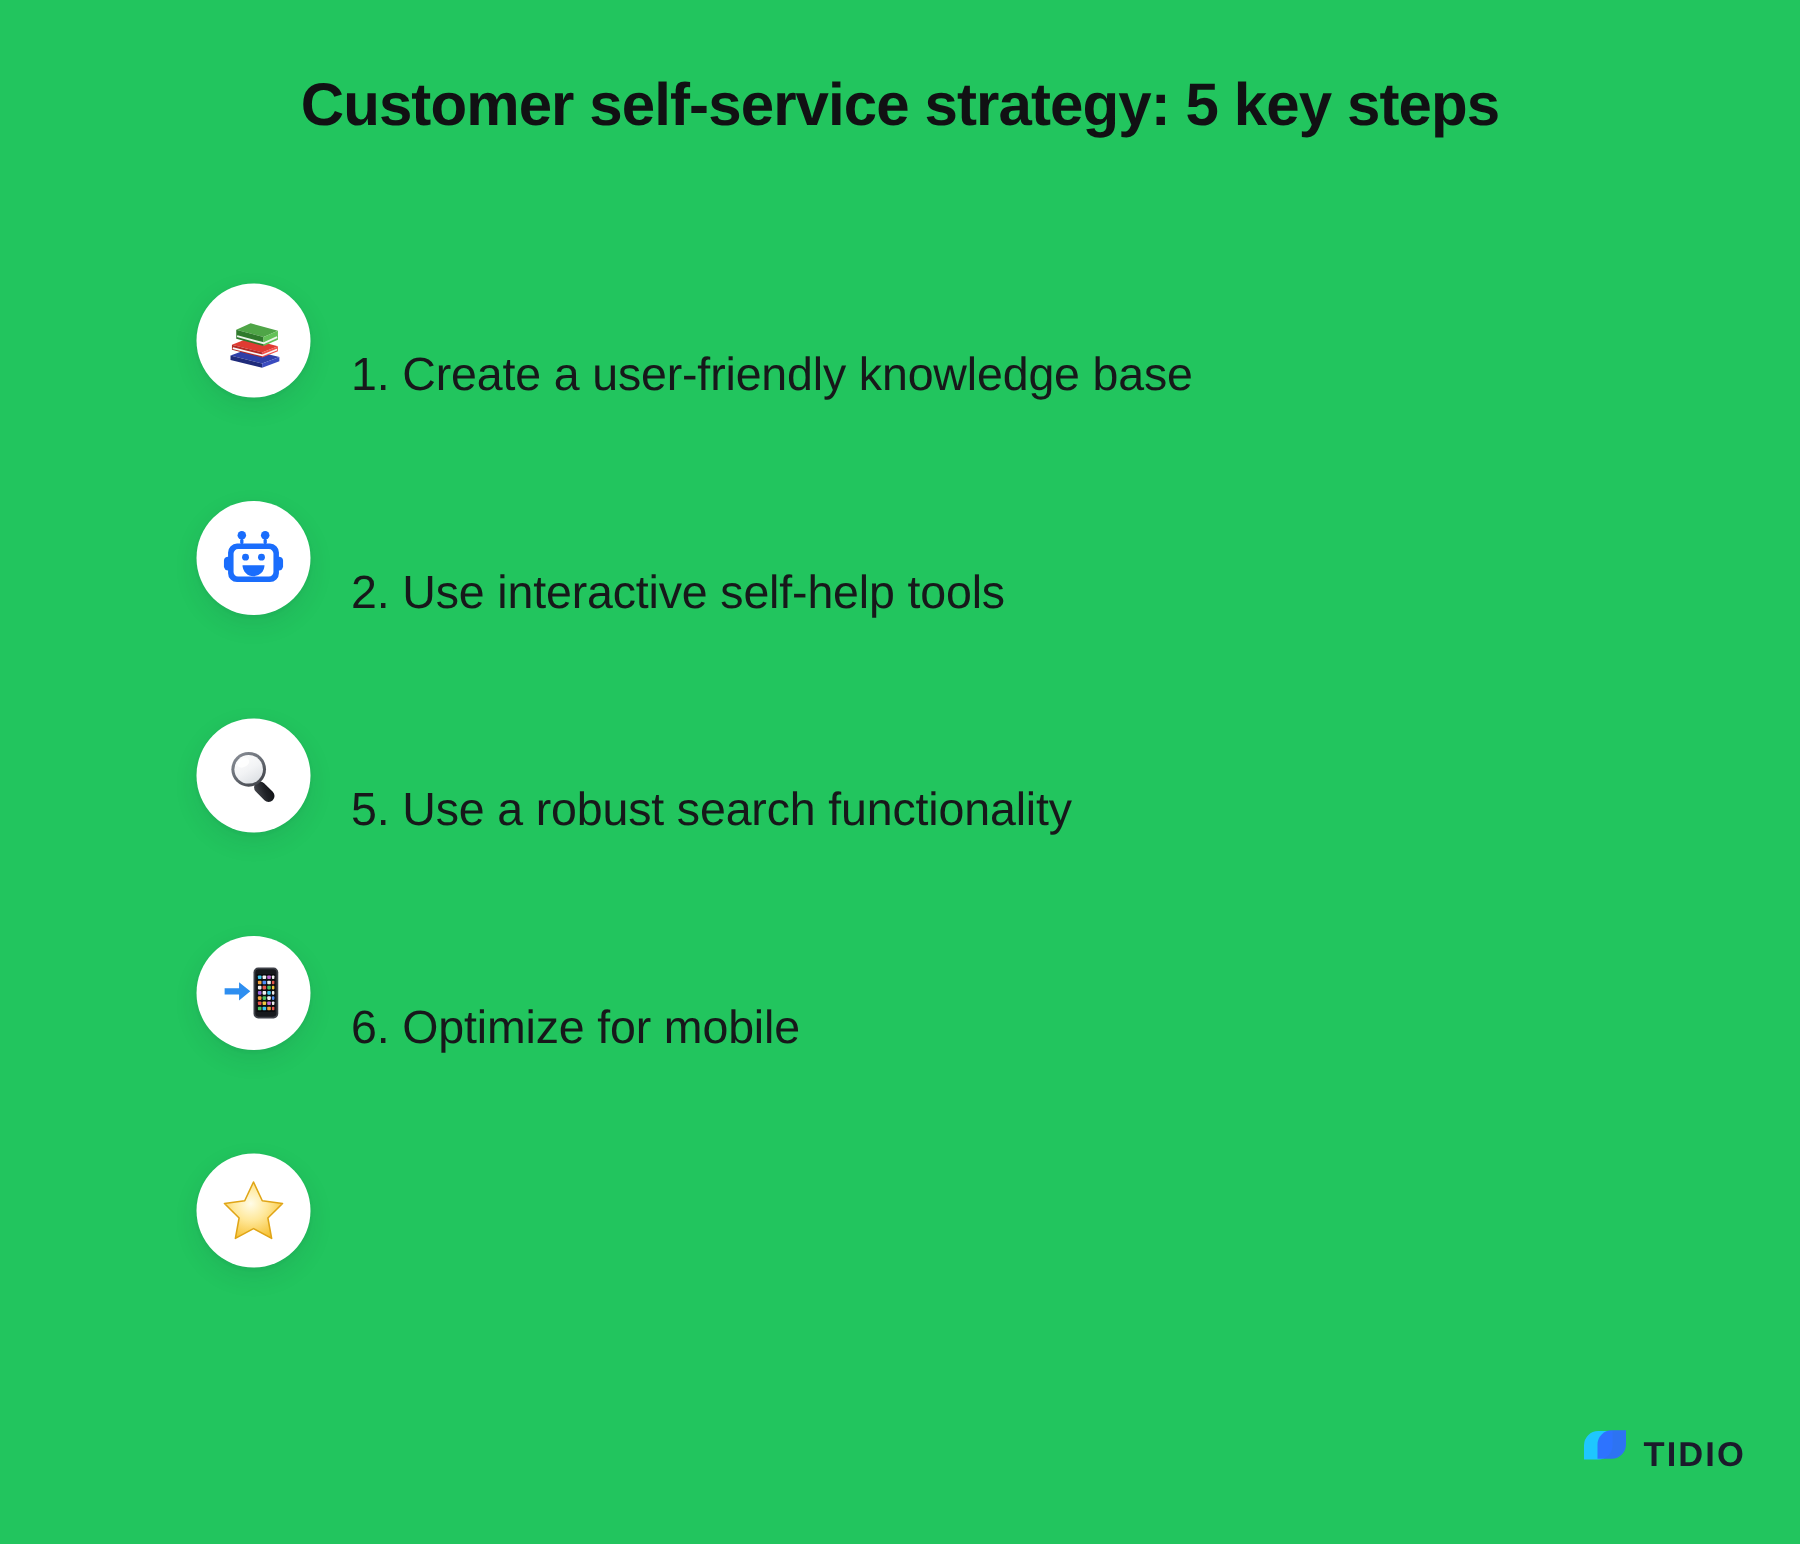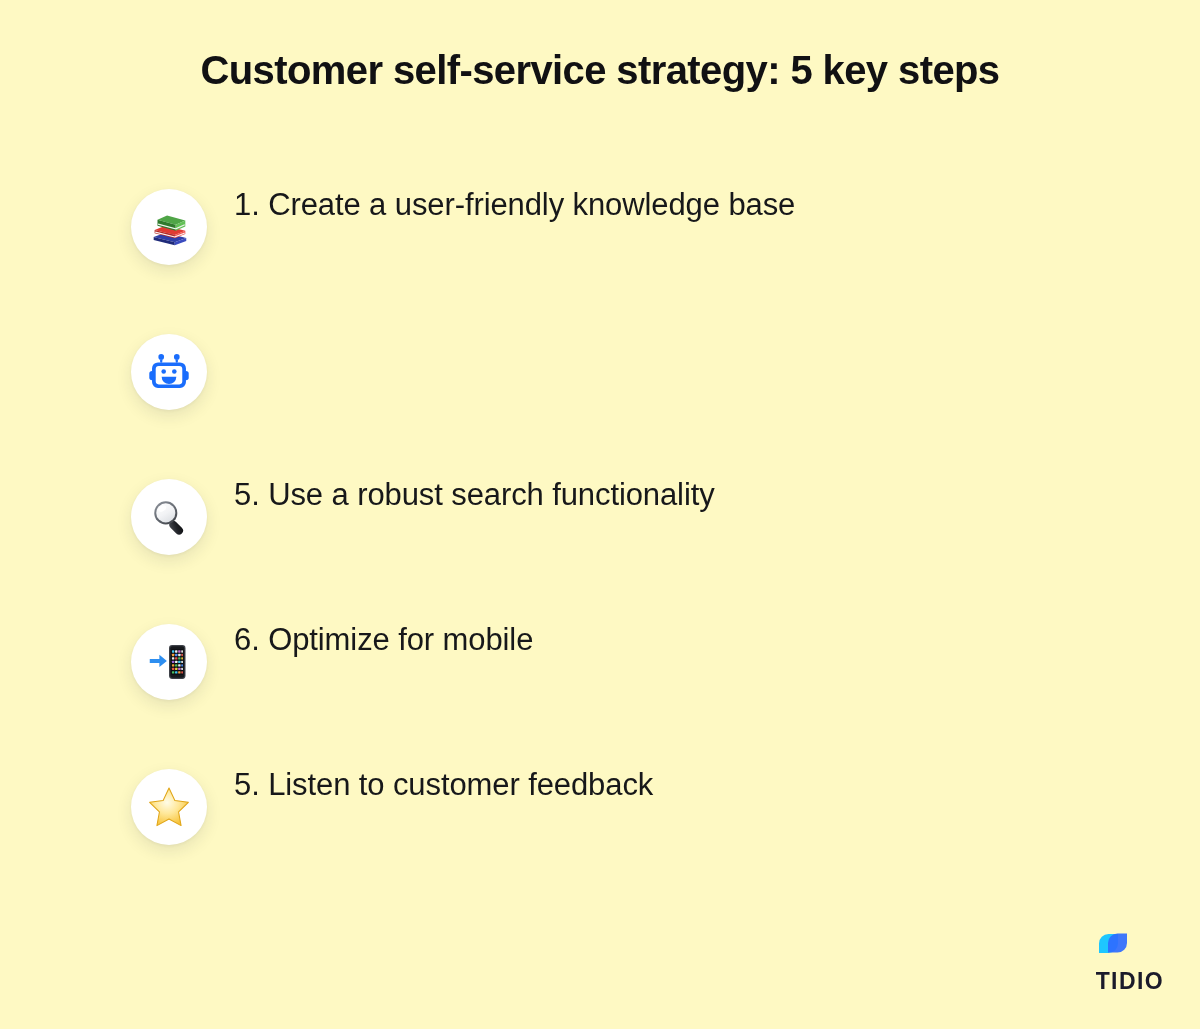--- a/index.html
+++ b/index.html
@@ -10,21 +10,21 @@
     width: 1200px;
     height: 1029px;
     background: #f5f6f8;
     font-family: "Liberation Sans", sans-serif;
     overflow: hidden;
   }
   .canvas {
     position: relative;
     width: 1200px;
     height: 1029px;
-    background: #fef9c3;
+    background: #22c55e;
     box-sizing: border-box;
   }
 
   
   .title {
     position: absolute;
     top: 48px;
     left: 0;
     width: 1200px;
     text-align: center;
@@ -41,21 +41,21 @@
     position: absolute;
     top: 189px;
     left: 131px;
     width: 1000px;
   }
   .step-row {
     position: relative;
     height: 76px;
     margin-bottom: 69px;
     display: flex;
-    align-items: flex-start;
+    align-items: flex-end;
   }
   .step-row:last-child { margin-bottom: 0; }
 
   .icon-badge {
     position: relative;
     flex: 0 0 auto;
     width: 76px;
     height: 76px;
     border-radius: 50%;
     background: #ffffff;
@@ -76,25 +76,24 @@
     letter-spacing: -0.1px;
     line-height: 1;
     white-space: nowrap;
     font-family: "Liberation Sans", sans-serif;
   }
 
   
   .logo {
     position: absolute;
     right: 36px;
-    bottom: 36px;
+    bottom: 48px;
     display: flex;
-    align-items: flex-start;
+    align-items: flex-end;
     gap: 9px;
-    flex-direction: column;
   }
   .logo-mark { width: 34px; height: 34px; display: block; }
   .logo-word {
     font-size: 23px;
     font-weight: 700;
     letter-spacing: 1.4px;
     color: #1b1b2b;
     font-family: "Liberation Sans", sans-serif;
     line-height: 1;
   }
@@ -151,20 +150,21 @@
                        m0.8 4 a3.3 3.3 0 0 0 -3.3 3.3 v13.4 a3.3 3.3 0 0 0 3.3 3.3 h22.4 a3.3 3.3 0 0 0 3.3 -3.3 v-13.4 a3.3 3.3 0 0 0 -3.3 -3.3 z"></path>
 
               <circle cx="18.2" cy="23.4" r="2.5"></circle>
               <circle cx="29.8" cy="23.4" r="2.5"></circle>
 
               <path d="M16 29.2 h16 a8 8 0 0 1 -16 0 z"></path>
             </g>
           </svg>
         </span>
       </div>
+      <div class="step-label">2. Use interactive self-help tools</div>
     </div>
 
     <div class="step-row">
       <div class="icon-badge">
         <span>
           <svg width="44" height="44" viewBox="0 0 48 48" aria-hidden="true">
             <defs>
               <linearGradient id="mgGlass" x1="0" y1="0" x2="0.6" y2="1">
                 <stop offset="0%" stop-color="#ffffff"></stop>
                 <stop offset="60%" stop-color="#f2f3f5"></stop>
@@ -258,21 +258,20 @@
               <radialGradient id="starGrad" cx="0.45" cy="0.38" r="0.72">
                 <stop offset="0%" stop-color="#fffce8"></stop>
                 <stop offset="42%" stop-color="#ffe89a"></stop>
                 <stop offset="100%" stop-color="#f5b91f"></stop>
               </radialGradient>
             </defs>
             <path d="M24 4.2 L30.1 17.2 L44.2 19.1 L34.0 29.2 L36.6 43.4 L24 36.6 L11.4 43.4 L14.0 29.2 L3.8 19.1 L17.9 17.2 Z" fill="url(#starGrad)" stroke="#e0a517" stroke-width="1.1" stroke-linejoin="round"></path>
           </svg>
         </span>
       </div>
-      <div class="step-label">5. Listen to customer feedback</div>
     </div>
 
   </div>
 
   <div class="logo">
     <span>
       <svg class="logo-mark" viewBox="0 0 34 34" aria-hidden="true">
 
         <path d="M3 16.5 a9.5 9.5 0 0 1 9.5 -9.5 h9.5 v9.5 a9.5 9.5 0 0 1 -9.5 9.5 h-9.5 z" fill="#1ec7ff"></path>
 

